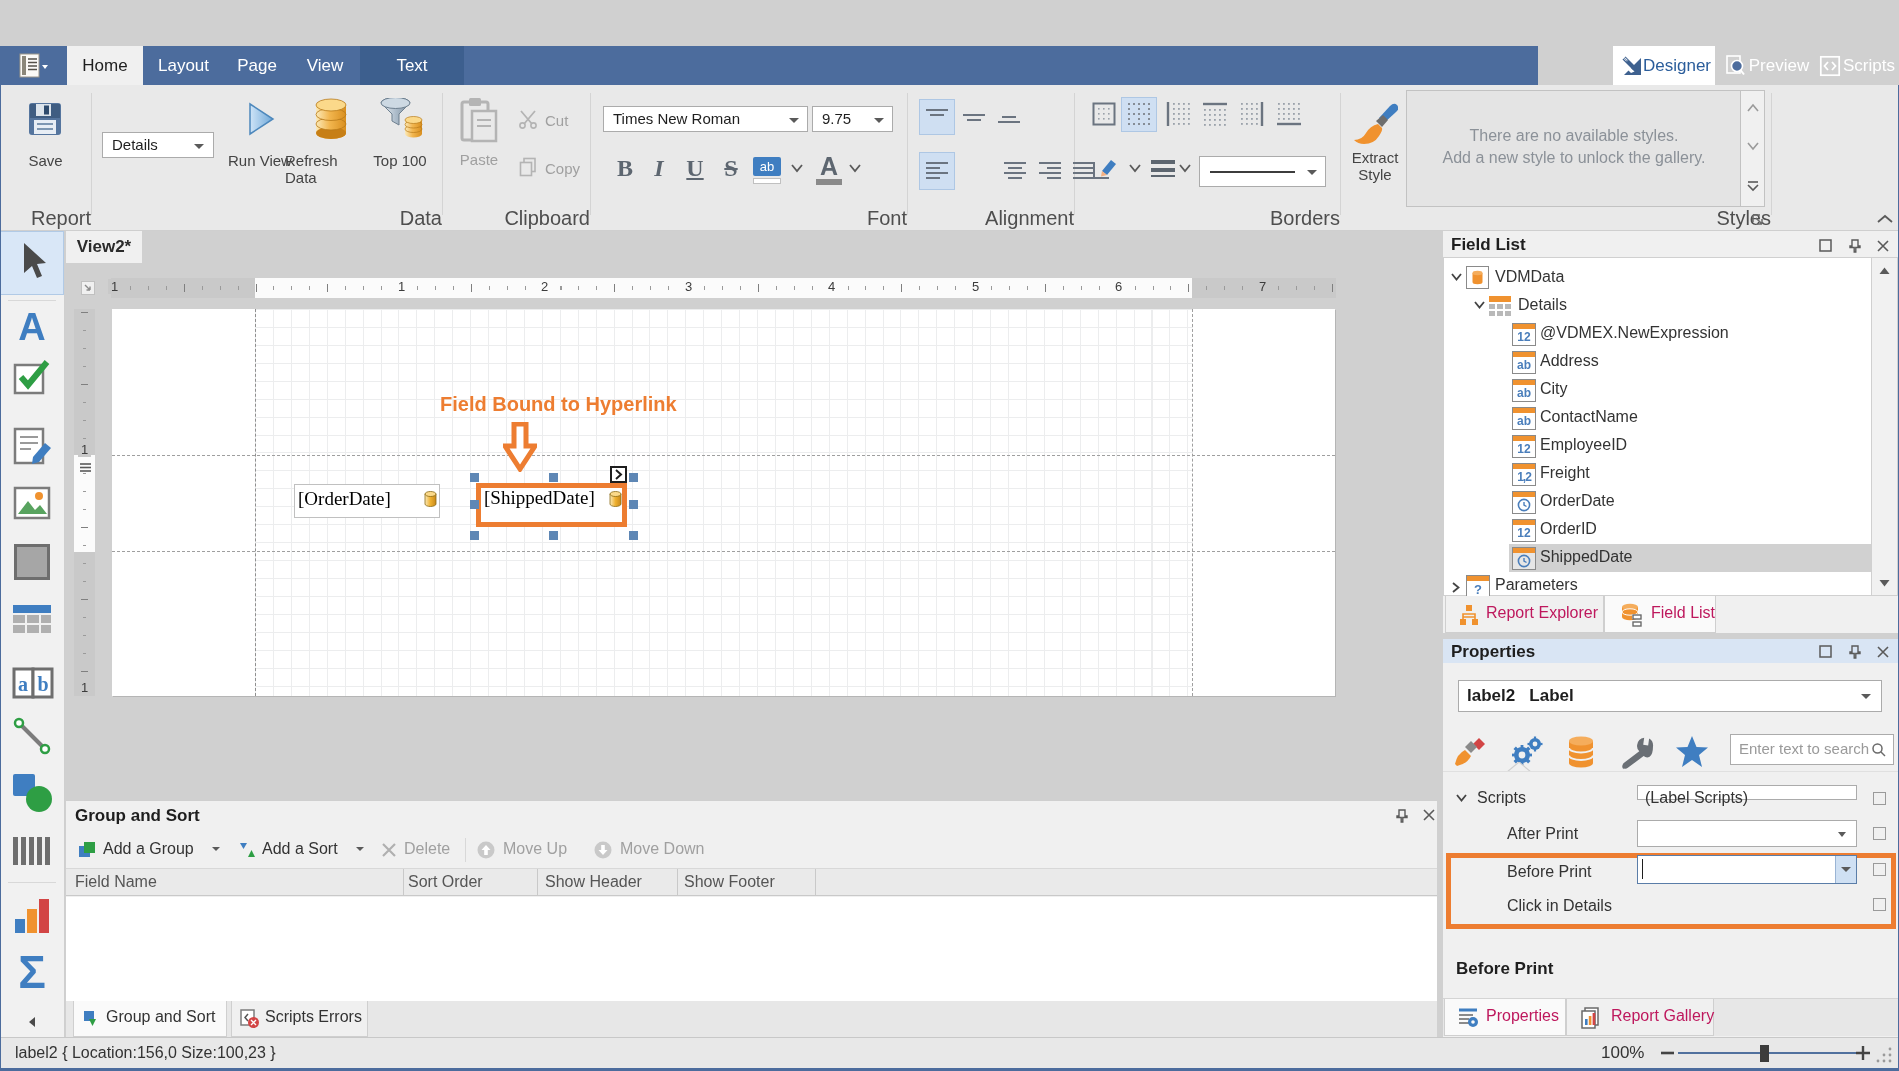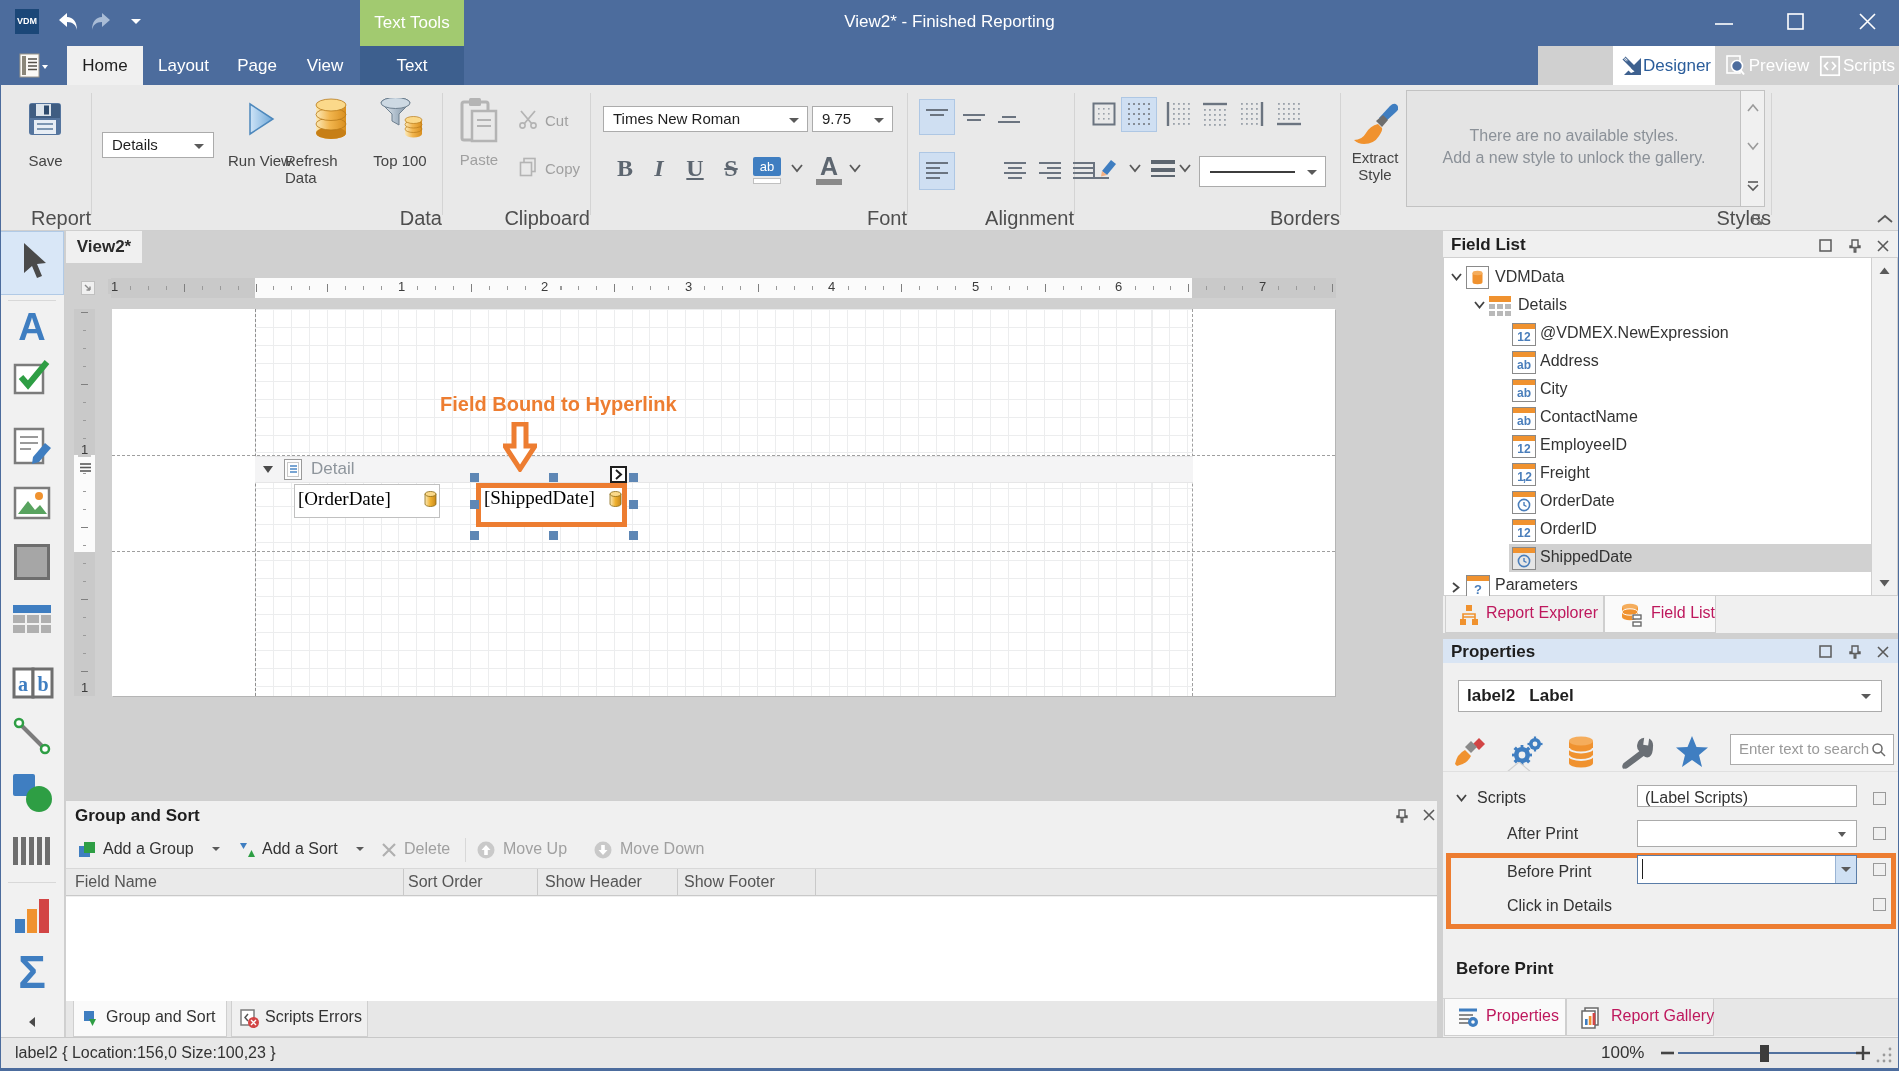--- a/index.html
+++ b/index.html
@@ -64,41 +64,20 @@
 .ficon { position:absolute; width:24px; height:23px; background:#fff; border:1px solid #8a8a8a; }
 .fbar { position:absolute; left:0; top:0; right:0; height:5px; background:#f0922f; }
 .tab { position:absolute; font-size:16px; color:#be185d; white-space:nowrap; }
 .cbx { position:absolute; width:13px; height:13px; border:1px solid #9a9a9a; background:#f0f0f0; }
 .fnum { position:absolute; left:0; top:6px; width:100%; text-align:center; font-size:12px; font-weight:bold; color:#4a7ebb; }
 svg { display:block; }
 </style>
 </head>
 <body>
 <div id="win">
-  <div class="abs" id="titlebar">
-    <div class="abs" style="left:15px;top:9px;width:24px;height:25px;background:#1b4778;color:#fff;font-size:9px;font-weight:bold;text-align:center;line-height:25px;">VDM</div>
-    <svg class="abs" style="left:55px;top:11px;" width="26" height="22" viewBox="0 0 26 22">
-        <path d="M12 2 L4 9 L12 16 L12 11 C18 11 21 14 22 19 C22 11 18 6 12 6 Z" fill="#ffffff"></path>
-      </svg>
-    <svg class="abs" style="left:88px;top:11px;" width="26" height="22" viewBox="0 0 26 22">
-        <path d="M14 2 L22 9 L14 16 L14 11 C8 11 5 14 4 19 C4 11 8 6 14 6 Z" fill="#a9bcd6"></path>
-      </svg>
-    <div class="caret" style="left:131px;top:19px;border-top-color:#fff;"></div>
-    <div class="abs" style="left:360px;top:0;width:104px;height:46px;background:#a2ca70;color:#fff;font-size:17px;text-align:center;line-height:46px;">Text Tools</div>
-    <div class="abs" style="left:0;top:0;width:1899px;height:46px;text-align:center;color:#fff;font-size:17px;line-height:44px;">View2* - Finished Reporting</div>
-    <svg class="abs" style="left:1713px;top:14px;" width="22" height="18" viewBox="0 0 22 18">
-        <line x1="2" y1="10" x2="20" y2="10" stroke="#fff" stroke-width="1.6"></line>
-      </svg>
-    <svg class="abs" style="left:1785px;top:11px;" width="22" height="22" viewBox="0 0 22 22">
-        <rect x="3" y="3" width="15" height="15" fill="none" stroke="#fff" stroke-width="1.6"></rect>
-      </svg>
-    <svg class="abs" style="left:1857px;top:11px;" width="22" height="22" viewBox="0 0 22 22">
-        <path d="M3 3 L18 18 M18 3 L3 18" stroke="#fff" stroke-width="1.6"></path>
-      </svg>
-  </div>
   <div class="abs" id="menubar">
     <svg class="abs" style="left:18px;top:7px;" width="30" height="26" viewBox="0 0 30 26">
         <rect x="2" y="1" width="19" height="23" fill="#fbfaf7" stroke="#9a958a"></rect>
         <rect x="4" y="3" width="4" height="19" fill="#8b877a"></rect>
         <line x1="10" y1="6" x2="19" y2="6" stroke="#55514a" stroke-width="1.5"></line>
         <line x1="10" y1="9.5" x2="19" y2="9.5" stroke="#55514a" stroke-width="1.5"></line>
         <line x1="10" y1="13" x2="19" y2="13" stroke="#55514a" stroke-width="1.5"></line>
         <line x1="10" y1="16.5" x2="19" y2="16.5" stroke="#55514a" stroke-width="1.5"></line>
         <path d="M24 12 l6 0 l-3 4 z" fill="#fff"></path>
       </svg>
@@ -584,35 +563,20 @@
         <line x1="0" y1="5.5" x2="11" y2="5.5" stroke="#5a5a5a" stroke-width="1.6"></line>
         <line x1="0" y1="9" x2="11" y2="9" stroke="#5a5a5a" stroke-width="1.6"></line>
       </svg>
   </div>
   <div class="abs" id="page">
     <div class="abs" id="grid"></div>
     <div class="dashv" style="left:143px;top:0;height:387px;border-left-color:#8f8f8f;"></div>
     <div class="dashv" style="left:1080px;top:0;height:387px;"></div>
     <div class="dashh" style="left:0;top:146px;width:1223px;"></div>
     <div class="dashh" style="left:0;top:242px;width:1223px;"></div>
-    <div class="abs" id="bandbar">
-      <svg class="abs" style="left:7px;top:8px;" width="12" height="9" viewBox="0 0 12 9">
-          <path d="M1 1 L11 1 L6 8 Z" fill="#4a4a4a"></path>
-        </svg>
-      <div class="abs" style="left:29px;top:2px;width:18px;height:21px;background:#fdfdfd;border:1px solid #9a9a9a;">
-        <div class="abs" style="left:2px;top:2px;width:12px;height:15px;border:1px solid #c9c9c9;"></div>
-        <svg class="abs" style="left:4px;top:4px;" width="9" height="12" viewBox="0 0 9 12">
-            <rect x="0" y="0" width="9" height="12" fill="#fff"></rect>
-            <line x1="1" y1="2" x2="8" y2="2" stroke="#3f7ec1" stroke-width="1.4"></line>
-            <line x1="1" y1="5" x2="8" y2="5" stroke="#3f7ec1" stroke-width="1.4"></line>
-            <line x1="1" y1="8" x2="8" y2="8" stroke="#3f7ec1" stroke-width="1.4"></line>
-          </svg>
-      </div>
-      <div class="abs" style="left:56px;top:2px;font-size:17px;color:#8e959c;">Detail</div>
-    </div>
 
     <div class="fieldbox" style="left:143px;top:175px;width:146px;height:34px;border:1px solid #c0c0c0;">
       <span style="position:absolute;left:3px;top:3px;">[OrderDate]</span>
       <svg class="abs" style="left:129px;top:6px;" width="13" height="16" viewBox="0 0 13 16">
           <defs>
             <linearGradient id="cyl" x1="0" y1="0" x2="1" y2="0">
               <stop offset="0" stop-color="#fbe9b8"></stop>
               <stop offset=".5" stop-color="#eeb02f"></stop>
               <stop offset="1" stop-color="#c8881a"></stop>
             </linearGradient>
@@ -942,21 +906,21 @@
     </div>
     <svg class="abs" style="left:64px;top:123px;" width="24" height="10" viewBox="0 0 24 10">
         <path d="M0 10 L12 0 L24 10" fill="#f0f0f0" stroke="#cfcfcf" stroke-width="1.2"></path>
       </svg>
     <div class="abs" style="left:0;top:132px;width:456px;height:1px;background:#e0e0e0;"></div>
 
     <svg class="abs" style="left:12px;top:154px;" width="13" height="10" viewBox="0 0 13 10">
         <path d="M2 2 L6.5 7.5 L11 2" fill="none" stroke="#444" stroke-width="1.8"></path>
       </svg>
     <div class="abs" style="left:34px;top:150px;font-size:16px;color:#333;">Scripts</div>
-    <div class="abs" style="left:194px;top:146px;width:220px;height:22px;background:#fff;border:1px solid #ababab;">
+    <div class="abs" style="left:194px;top:146px;width:220px;height:15px;background:#fff;border:1px solid #ababab;">
       <div class="abs" style="left:7px;top:3px;font-size:16px;color:#333;">(Label Scripts)</div>
     </div>
     <div class="cbx" style="left:430px;top:153px;"></div>
     <div class="abs" style="left:64px;top:186px;font-size:16px;color:#333;">After Print</div>
     <div class="abs" style="left:194px;top:181px;width:220px;height:27px;background:#fff;border:1px solid #ababab;">
       <div class="caret" style="right:10px;top:11px;border-left-width:4.5px;border-right-width:4.5px;border-top-width:5px;"></div>
     </div>
     <div class="cbx" style="left:430px;top:188px;"></div>
 
     <div class="abs" style="left:3px;top:214px;width:450px;height:76px;border:5px solid #ed7d31;"></div>

